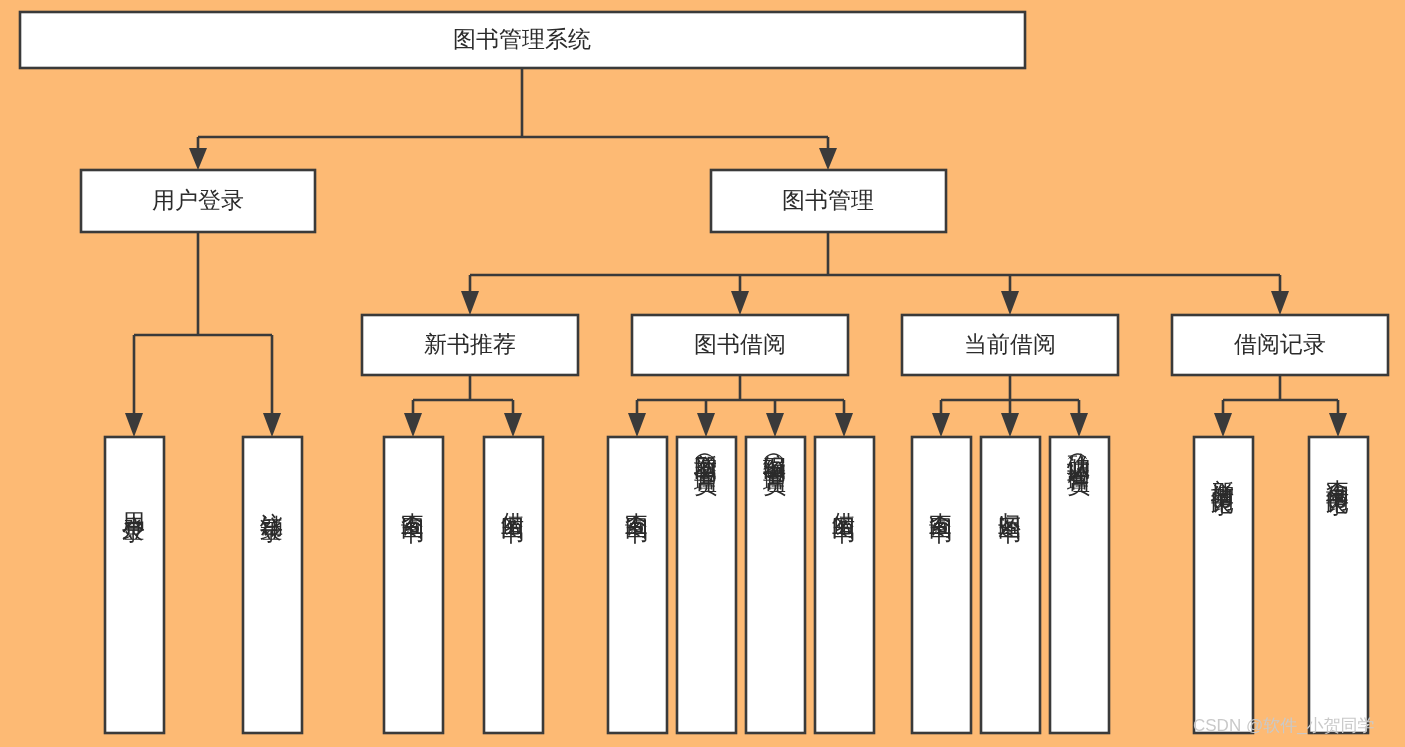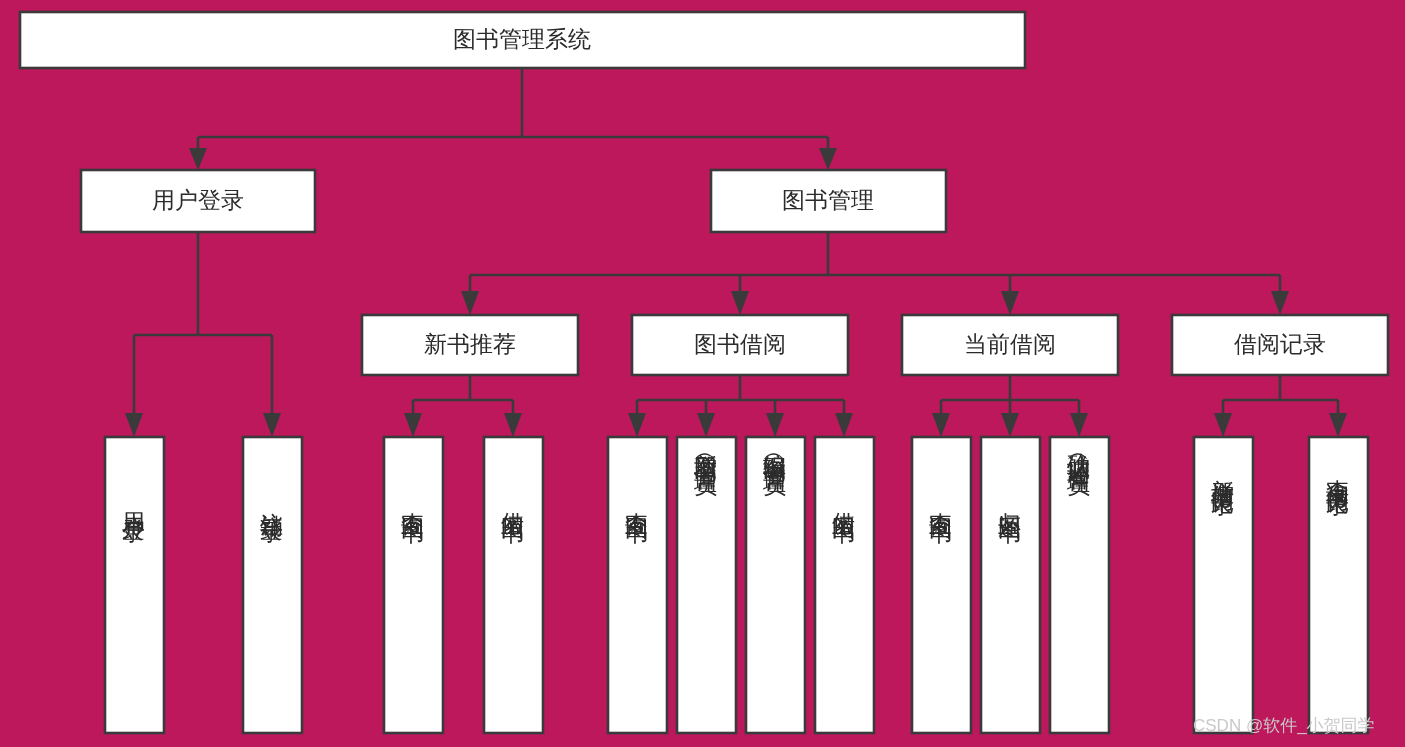--- a/index.html
+++ b/index.html
@@ -7,21 +7,21 @@
     padding: 0;
     background: #ffffff;
   }
   body {
     font-family: "Liberation Sans", "DejaVu Sans", sans-serif;
   }
   #diagram-root {
     position: relative;
     width: 1405px;
     height: 747px;
-    background: #be185d;
+    background: #fdba74;
     overflow: hidden;
   }
   svg.diagram-canvas {
     position: absolute;
     left: 0;
     top: 0;
     width: 1405px;
     height: 747px;
     display: block;
   }

